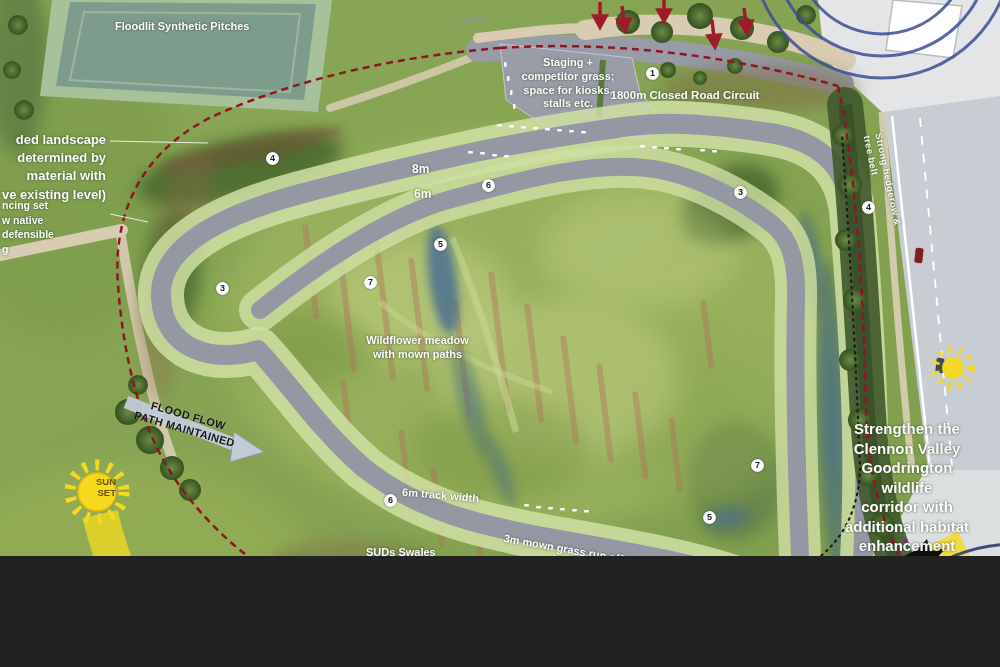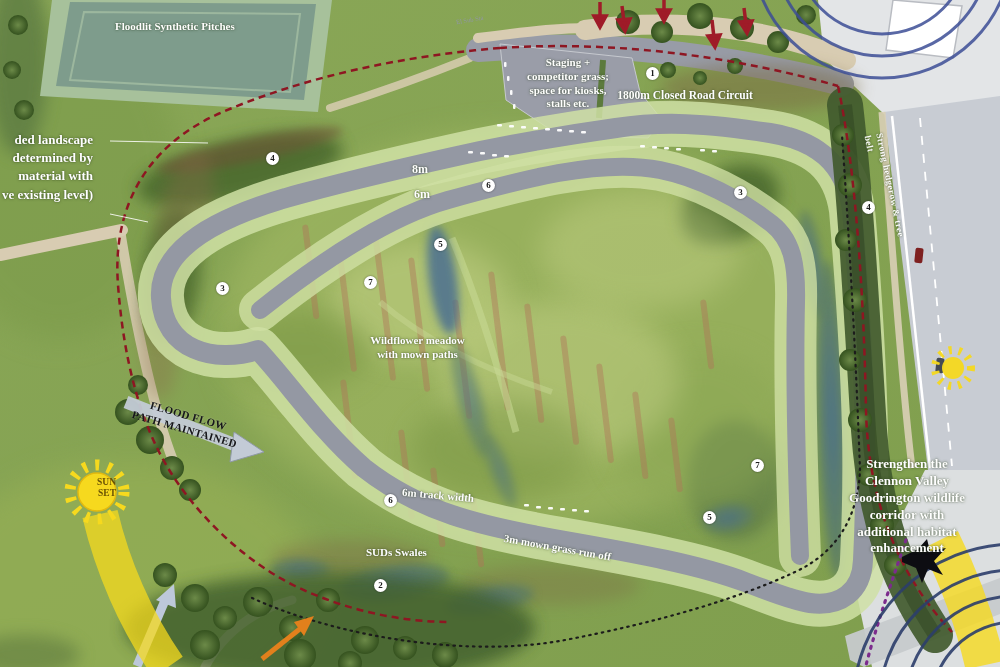--- a/index.html
+++ b/index.html
@@ -1,17 +1,17 @@
 <!DOCTYPE html>
 <html style="--track: #9498a3; --halo: #cfe0a4; --meadow: #a3b964; --boundary: #8e1622; --sun: #f6d91e; --water: #456b93; --hedge: #415a2e; --label: #ffffff; --roadPale: #c8ccd3; --arrowRed: #9f1b28; --arrowOrange: #e2801c; --arcBlue: #2c3e6b; --dottedPurple: #7c2b8d;"><head>
 <meta charset="utf-8">
 <style>
   html,body{margin:0;padding:0;background:#222;}
-  .stage{position:relative;width:1000px;height:667px;overflow:hidden;
-         background:#86a254;font-family:Liberation Serif, serif;}
+  .stage{position:relative;width:1000px;height:556px;overflow:hidden;
+         background:#86a254;font-family:Liberation Sans, sans-serif;}
   .stage svg{position:absolute;left:0;top:0;}
   .lbl{position:absolute;color:var(--label);font-weight:bold;font-size:11px;
        line-height:1.25;white-space:pre-line;
        text-shadow:0 0 3px rgba(40,60,25,.65),0 0 1px rgba(40,60,25,.5);}
   .lbl.center{text-align:center;}
   .lbl.dark{color:#16161a;text-shadow:0 0 2px rgba(255,255,255,.35);}
   .lbl.sun{color:#6a5304;text-shadow:none;font-size:9.5px;line-height:1.15;}
   .lbl.tiny{color:#9097a1;font-weight:normal;font-size:6.5px;text-shadow:none;}
   .marker{position:absolute;width:13px;height:13px;border-radius:50%;
           background:#fff;color:#1d1d1d;font-weight:bold;font-size:9px;
@@ -312,37 +312,41 @@
     <line x1="110" y1="141" x2="208" y2="143"></line>
     <line x1="110" y1="214" x2="148" y2="222"></line>
   </g>
 </svg>
 
 <div class="lbl" style="left:115px;top:20px;">Floodlit Synthetic Pitches</div>
 <div class="lbl" style="left:2px;top:131px;font-size:13px;line-height:1.4;text-align:right;">ded landscape
 determined by
 material with
 ve existing level)</div>
+<div class="lbl" style="left:2px;top:198px;font-size:10.5px;line-height:1.4;">ncing set
+w native
+defensible
+g</div>
 <div class="lbl center" style="left:492px;top:56px;width:152px;">Staging +
 competitor grass;
 space for kiosks,
 stalls etc.</div>
 <div class="lbl center" style="left:585px;top:88px;width:200px;font-size:11.5px;">1800m Closed Road Circuit</div>
 <div class="lbl" style="left:412px;top:162px;font-size:12px;">8m</div>
 <div class="lbl" style="left:414px;top:187px;font-size:12px;">6m</div>
 <div class="lbl center" style="left:330px;top:334px;width:175px;">Wildflower meadow
 with mown paths</div>
 <div class="lbl dark center" style="left:118px;top:389px;width:150px;transform:rotate(16deg);transform-origin:0 0;letter-spacing:.3px;">FLOOD FLOW
 PATH MAINTAINED</div>
 <div class="lbl sun center" style="left:79px;top:477px;width:37px;text-align:right;">SUN
 SET</div>
 <div class="lbl" style="left:402px;top:489px;transform:rotate(5deg);">6m track width</div>
 <div class="lbl" style="left:330px;top:546px;margin-left:36px;">SUDs Swales</div>
 <div class="lbl" style="left:505px;top:532px;transform:rotate(10deg);transform-origin:0 0;">3m mown grass run off</div>
-<div class="lbl center" style="left:843px;top:456px;width:128px;font-size:13px;line-height:1.3;">Strengthen the
+<div class="lbl center" style="left:843px;top:419px;width:128px;font-size:15px;line-height:1.3;">Strengthen the
 Clennon Valley
 Goodrington wildlife
 corridor with
 additional habitat
 enhancement</div>
 <div class="lbl" style="left:884px;top:132px;font-size:9.5px;letter-spacing:.4px;transform:rotate(78deg);transform-origin:0 0;opacity:.92;">Strong hedgerow &amp; tree belt</div>
 <div class="lbl tiny" style="left:456px;top:16px;transform:rotate(-10deg);">El Sub Sta</div>
 
 <span class="marker" style="left:646px;top:67px;">1</span>
 <span class="marker" style="left:266px;top:152px;">4</span>

